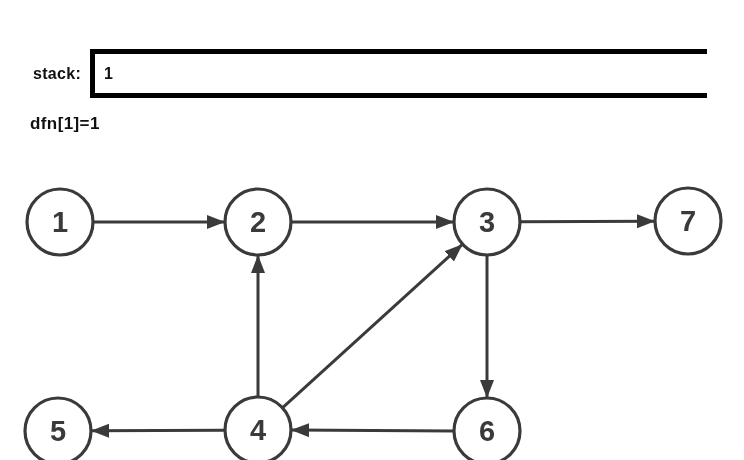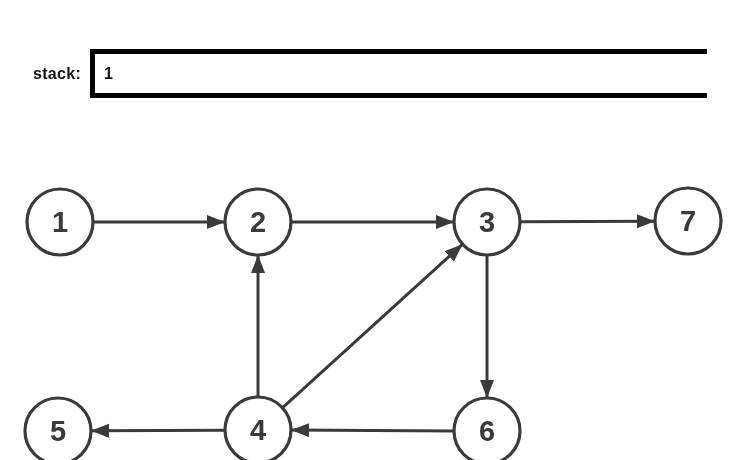--- a/index.html
+++ b/index.html
@@ -75,20 +75,21 @@
 <body>
 
 <div id="canvas">
 
   <span class="stack-label">stack:</span>
 
   <div class="stack-box">
       <span class="stack-item">1</span>
     </div>
 
+  <div class="annotation dfn">dfn[1]=1</div>
 
 
   <svg class="graph" width="744" height="460" viewBox="0 0 744 460" xmlns="http://www.w3.org/2000/svg">
     <defs>
       <marker id="arrowhead" markerUnits="userSpaceOnUse" markerWidth="20" markerHeight="16" refX="17" refY="7" orient="auto">
         <path d="M0,0 L18,7 L0,14 Z" class="arrowhead"></path>
       </marker>
     </defs>
   <line x1="93.0" y1="194.0" x2="224.0" y2="194.0" class="edge" marker-end="url(#arrowhead)"></line>
       <line x1="291.0" y1="194.0" x2="453.0" y2="194.0" class="edge" marker-end="url(#arrowhead)"></line>

